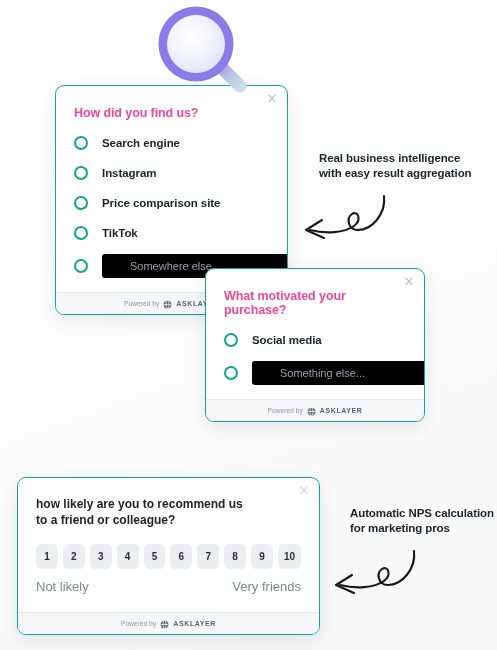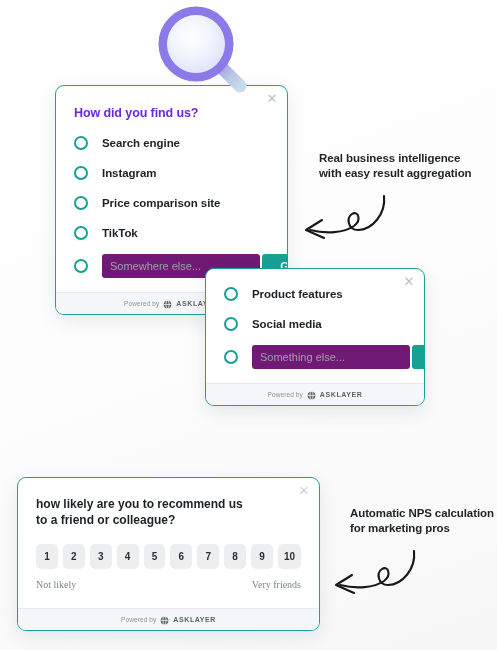--- a/index.html
+++ b/index.html
@@ -53,30 +53,31 @@
     color: #b9c0c4;
     font-size: 13px;
     line-height: 14px;
     text-align: center;
     cursor: pointer;
     font-family: "Liberation Sans", sans-serif;
   }
   .q-title {
     font-size: 12.5px;
     font-weight: bold;
-    color: #6d28d9;
+    color: #ec4899;
     margin: 4px 0 14px 0;
     letter-spacing: -0.1px;
   }
   .opt-list { display: block; }
   .opt-row {
     display: flex;
     align-items: center;
     margin-bottom: 12px;
     min-height: 18px;
+    margin-top: 12px;
   }
   .radio {
     width: 14px;
     height: 14px;
     min-width: 14px;
     border: 2px solid #17a094;
     border-radius: 50%;
     box-sizing: border-box;
     margin-right: 14px;
   }
@@ -87,26 +88,26 @@
     letter-spacing: -0.05px;
   }
   .input-row {
     display: flex;
     align-items: center;
     margin-bottom: 4px;
     min-height: 24px;
   }
   .text-input {
     flex: 1;
-    background: #701a75;
+    background: #000000;
     border: none;
     border-radius: 3px;
     height: 24px;
     line-height: 24px;
-    padding: 0 8px;
+    padding: 0 28px;
     font-size: 11px;
     color: #9aa2a9;
     font-family: "Liberation Sans", sans-serif;
     box-sizing: border-box;
     outline: none;
   }
   .text-input::placeholder { color: #9aa2a9; }
   .go-btn {
     background: #17a094;
     color: #ffffff;
@@ -168,24 +169,23 @@
     height: 25px;
     font-size: 10px;
     font-weight: bold;
     color: #2a3136;
     font-family: "Liberation Sans", sans-serif;
     cursor: pointer;
   }
   .nps-ends {
     display: flex;
     justify-content: space-between;
-    font-size: 10px;
+    font-size: 13px;
     color: #7d868d;
     margin-bottom: 8px;
-    font-family: Liberation Serif, serif;
   }
 
   
   .anno {
     position: absolute;
     font-size: 11.5px;
     font-weight: bold;
     color: #1d2226;
     line-height: 15px;
     letter-spacing: -0.1px;
@@ -259,25 +259,22 @@
             <line x1="0.7" y1="5" x2="9.3" y2="5" stroke="#ffffff" stroke-width="0.8"></line>
           </svg>
       </span>
       <span class="pb-brand">ASKLAYER</span>
     </div>
   </div>
 
   <div class="card" id="card-motiv">
     <div class="card-body">
       <div class="card-close">✕</div>
+      <div class="q-title">What motivated your purchase?</div>
       <div class="opt-list">
-        <div class="opt-row">
-          <span class="radio"></span>
-          <span class="opt-label">Product features</span>
-        </div>
         <div class="opt-row">
           <span class="radio"></span>
           <span class="opt-label">Social media</span>
         </div>
         <div class="input-row">
           <span class="radio"></span>
           <input class="text-input" type="text" placeholder="Something else..." style="">
           <button class="go-btn">Go</button>
         </div>
       </div>

